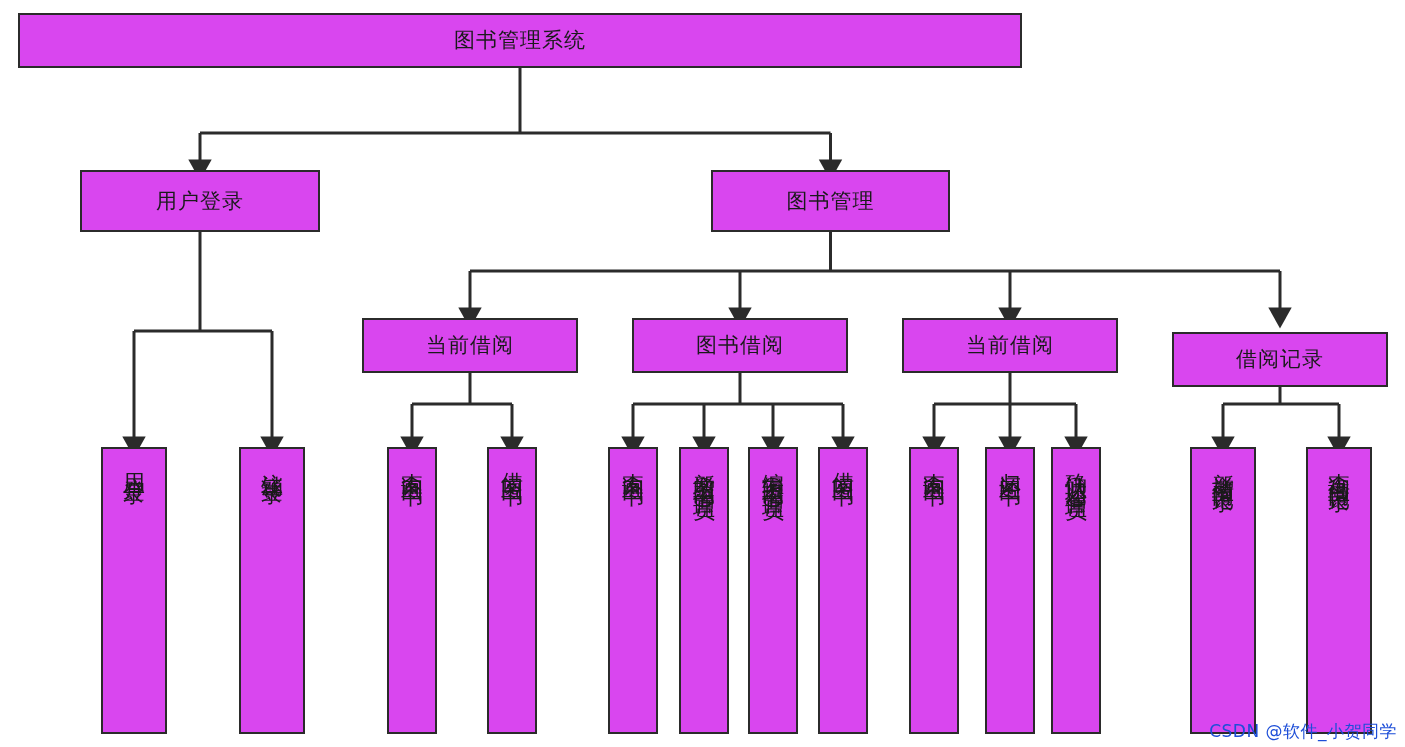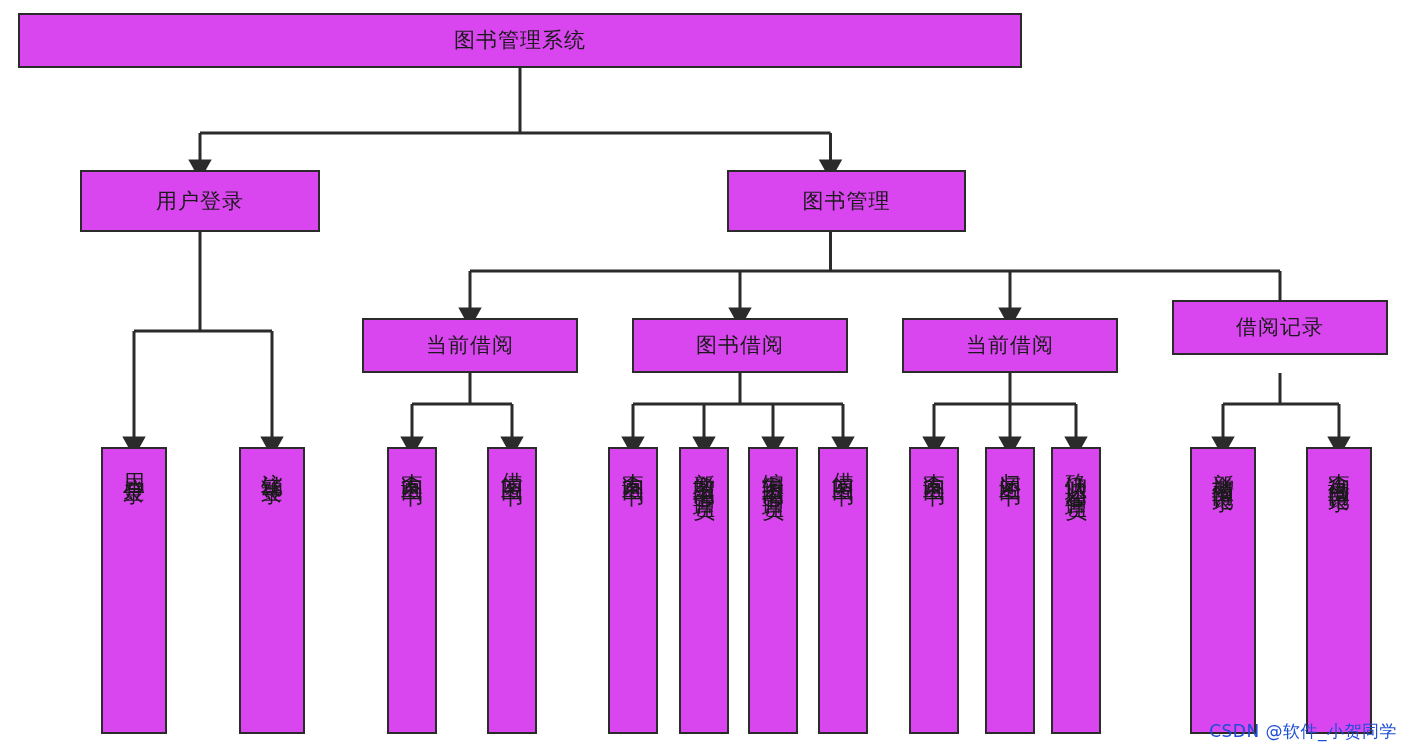--- a/index.html
+++ b/index.html
@@ -119,34 +119,34 @@
       </g>
   </svg>
 
   <div class="node horiz" style="left: 18px; top: 13px; width: 1004px; height: 55px;">
     <span class="node-label">图书管理系统</span>
   </div>
 
   <div class="node horiz" style="left: 80px; top: 170px; width: 240px; height: 62px;">
     <span class="node-label">用户登录</span>
   </div>
-  <div class="node horiz" style="left: 711px; top: 170px; width: 239px; height: 62px; margin-left: 16px;">
+  <div class="node horiz" style="left: 711px; top: 170px; width: 239px; height: 62px;">
     <span class="node-label">图书管理</span>
   </div>
 
   <div class="node horiz" style="left: 362px; top: 318px; width: 216px; height: 55px;">
     <span class="node-label">当前借阅</span>
   </div>
   <div class="node horiz" style="left: 902px; top: 318px; width: 216px; height: 55px;">
     <span class="node-label">当前借阅</span>
   </div>
   <div class="node horiz" style="left: 632px; top: 318px; width: 216px; height: 55px;">
     <span class="node-label">图书借阅</span>
   </div>
-  <div class="node horiz" style="left: 1172px; top: 300px; width: 216px; height: 55px;">
+  <div class="node horiz" style="left: 1172px; top: 332px; width: 216px; height: 55px;">
     <span class="node-label">借阅记录</span>
   </div>
 
   <div class="node vert" style="left: 101px; top: 447px; width: 66px; height: 287px;">
     <span class="node-label">用户登录</span>
   </div>
   <div class="node vert" style="left: 239px; top: 447px; width: 66px; height: 287px;">
     <span class="node-label">注销登录</span>
   </div>
   <div class="node vert" style="left: 387px; top: 447px; width: 50px; height: 287px;">

